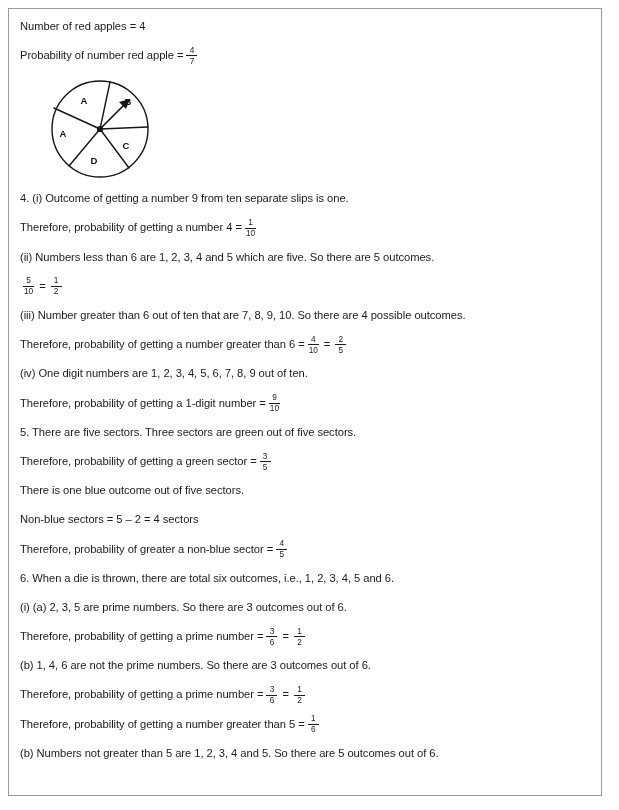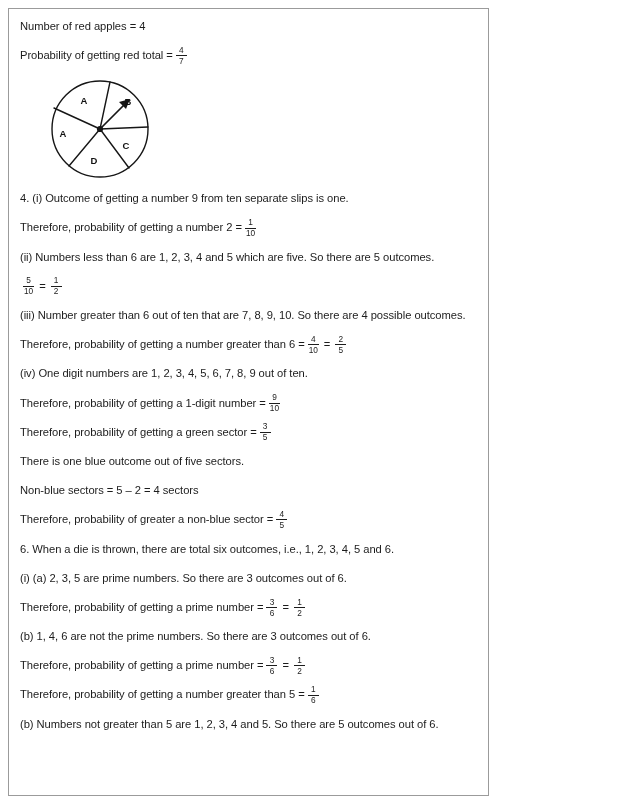--- a/index.html
+++ b/index.html
@@ -12,21 +12,21 @@
     height: 810px;
     font-family: "Liberation Sans", sans-serif;
     color: #1a1a1a;
     overflow: hidden;
   }
 
   #page {
     position: absolute;
     left: 8px;
     top: 8px;
-    width: 481px;
+    width: 594px;
     height: 788px;
     border: 1px solid #9b9b9b;
     background: #ffffff;
     box-sizing: border-box;
     overflow: hidden;
     text-align: right;
   }
 
   #content {
     position: relative;
@@ -106,21 +106,21 @@
 <body>
 
 <div id="page">
   <div id="content">
 
     <div class="line">
       <span class="txt">Number of red apples = 4</span>
     </div>
 
     <div class="line">
-      <span class="txt">Probability of getting red total =</span>
+      <span class="txt">Probability of number red apple =</span>
       <span class="frac">
         <span class="num">4</span>
         <span class="bar"></span>
         <span class="den">7</span>
       </span>
     </div>
 
     <div id="spinner-wrap">
       <svg id="spinner" width="120" height="112" viewBox="0 0 120 112">
 
@@ -152,21 +152,21 @@
         <text class="sector-label" x="54" y="92" text-anchor="middle">D</text>
         <text class="sector-label" x="23" y="65" text-anchor="middle">A</text>
       </svg>
     </div>
 
     <div class="line">
       <span class="txt">4. (i) Outcome of getting a number 9 from ten separate slips is one.</span>
     </div>
 
     <div class="line">
-      <span class="txt">Therefore, probability of getting a number 2 =</span>
+      <span class="txt">Therefore, probability of getting a number 4 =</span>
       <span class="frac">
         <span class="num">1</span>
         <span class="bar"></span>
         <span class="den">10</span>
       </span>
     </div>
 
     <div class="line">
       <span class="txt">(ii) Numbers less than 6 are 1, 2, 3, 4 and 5 which are five. So there are 5 outcomes.</span>
     </div>
@@ -210,20 +210,23 @@
 
     <div class="line">
       <span class="txt">Therefore, probability of getting a 1-digit number =</span>
       <span class="frac">
         <span class="num">9</span>
         <span class="bar"></span>
         <span class="den">10</span>
       </span>
     </div>
 
+    <div class="line">
+      <span class="txt">5. There are five sectors. Three sectors are green out of five sectors.</span>
+    </div>
 
     <div class="line">
       <span class="txt">Therefore, probability of getting a green sector =</span>
       <span class="frac">
         <span class="num">3</span>
         <span class="bar"></span>
         <span class="den">5</span>
       </span>
     </div>
 

